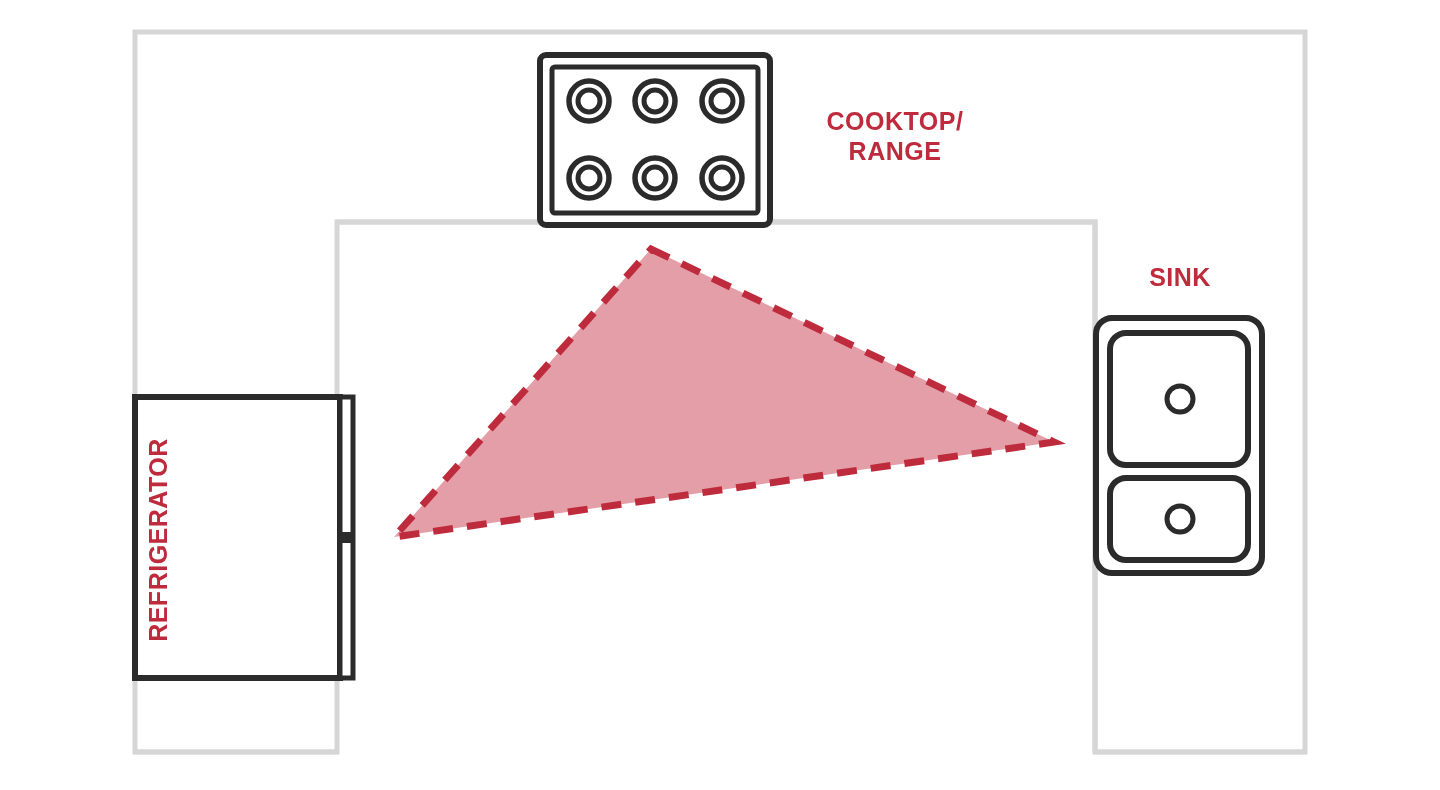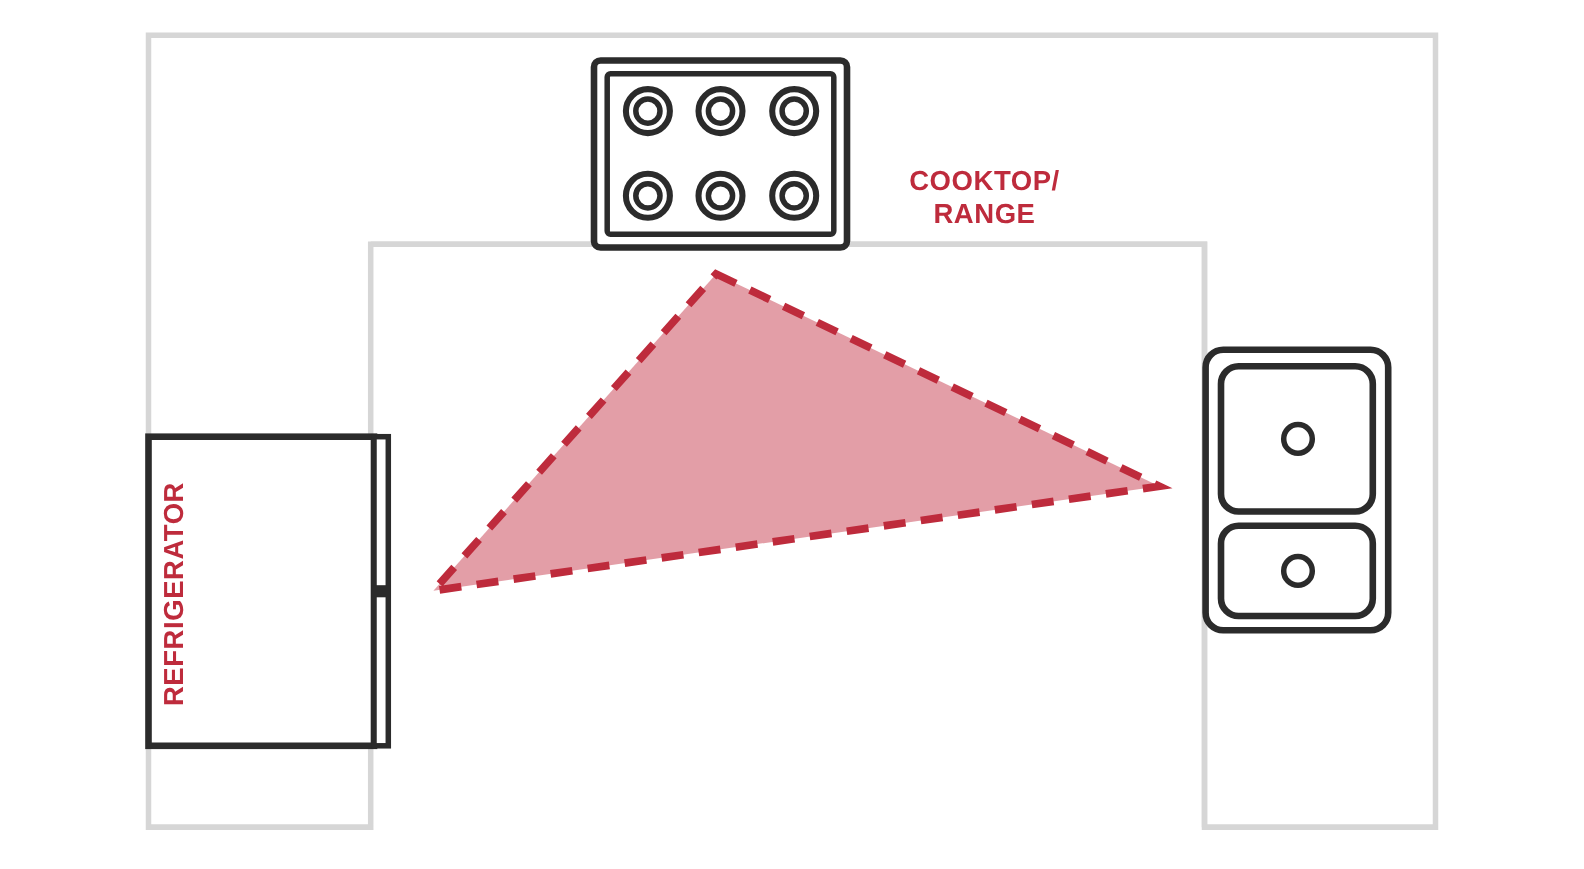--- a/index.html
+++ b/index.html
@@ -33,21 +33,20 @@
     line-height: 1.18;
     white-space: pre-line;
     user-select: none;
   }
   #label-cooktop {
     left: 790px;
     top: 107px;
     width: 210px;
     text-align: center;
     font-size: 25px;
-    margin-top: 44px;
   }
   #label-sink {
     left: 1100px;
     top: 263px;
     width: 160px;
     text-align: center;
     font-size: 25px;
   }
   #label-fridge {
     left: 144px;
@@ -127,16 +126,17 @@
       <rect x="135" y="397" width="205" height="281" fill="#ffffff" stroke="#2B2B2B" stroke-width="6"></rect>
       <rect x="340" y="397" width="13" height="281" fill="#ffffff" stroke="#2B2B2B" stroke-width="5"></rect>
       <rect x="338" y="532" width="17" height="11" fill="#2B2B2B" stroke="none"></rect>
     </g>
 
   </svg>
 
   <div class="label" id="label-cooktop" style="color:#BE2B3C">COOKTOP/
 RANGE</div>
 
+  <div class="label" id="label-sink" style="color:#BE2B3C">SINK</div>
 
   <div class="label" id="label-fridge" style="color:#BE2B3C">REFRIGERATOR</div>
 
 </div>
 
 </body></html>

